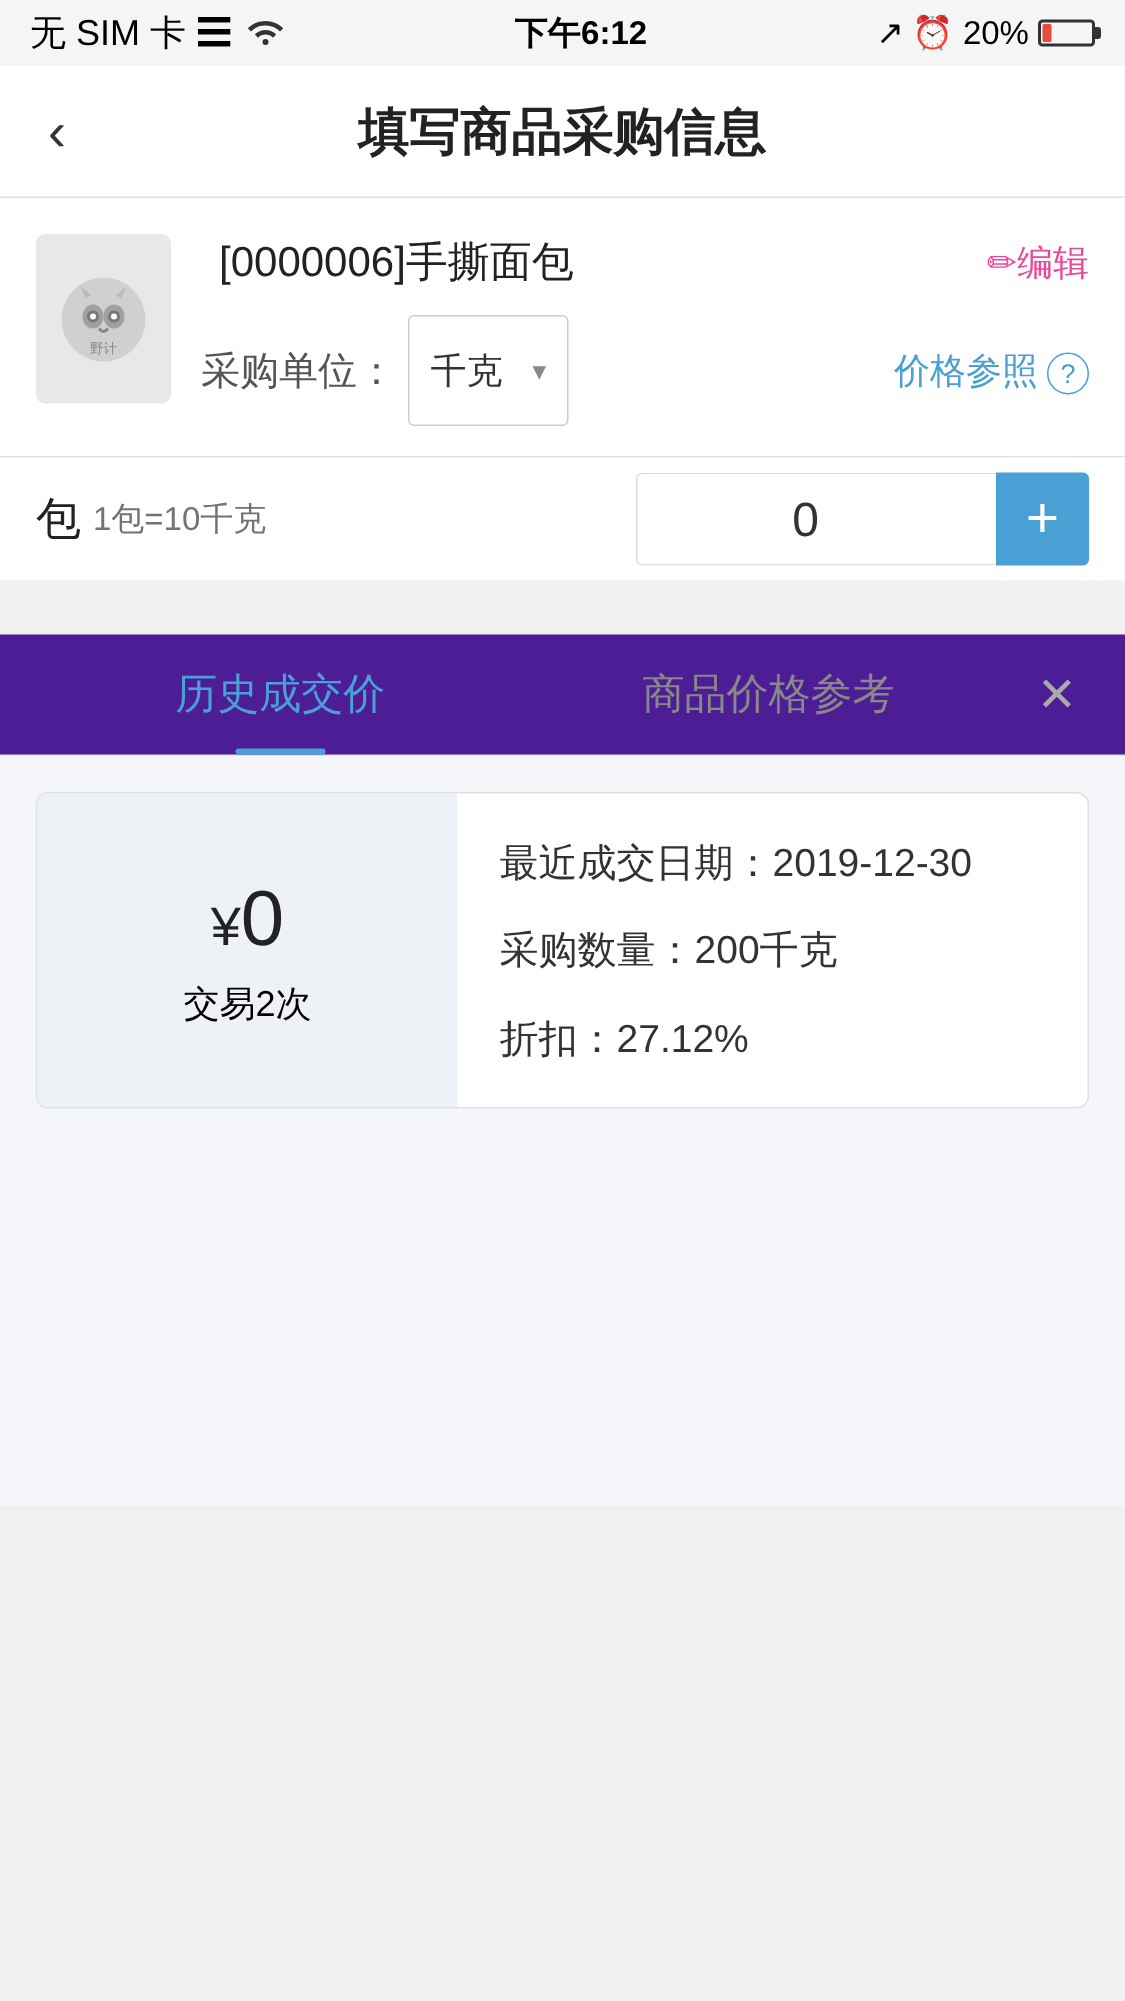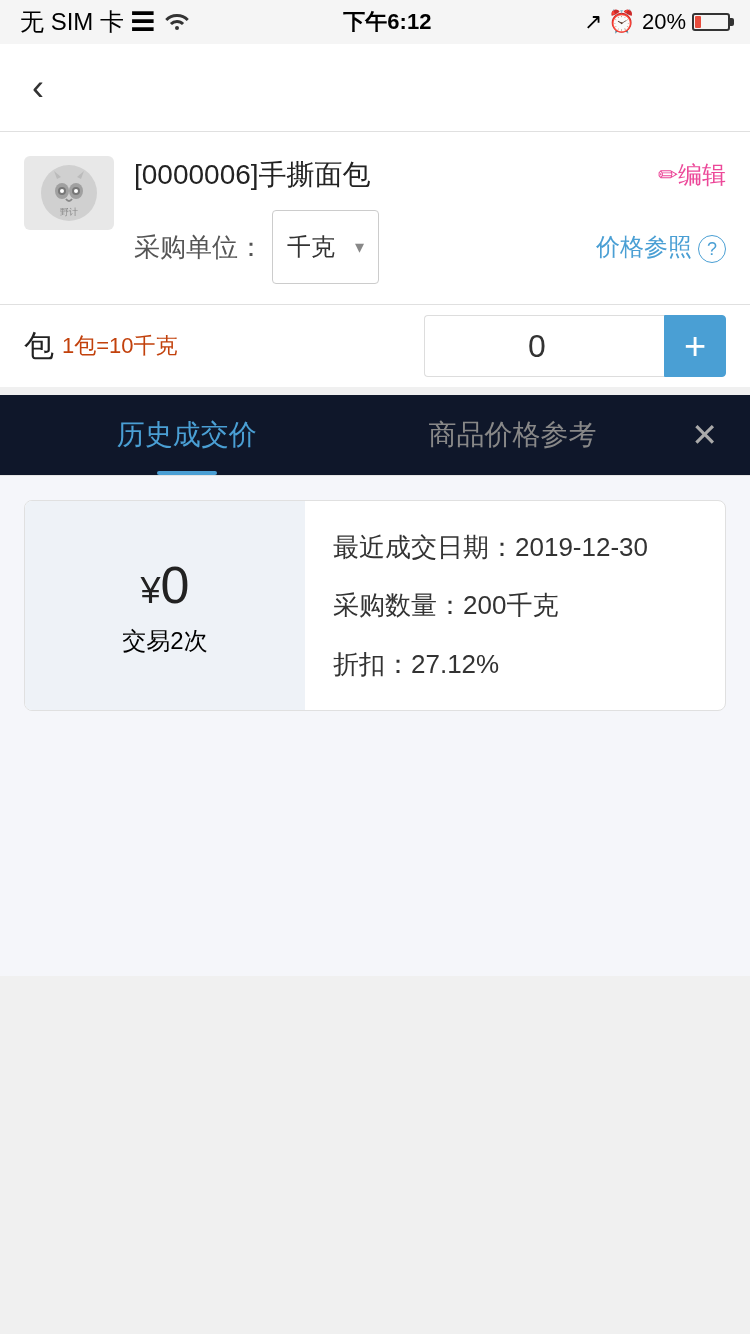--- a/index.html
+++ b/index.html
@@ -87,36 +87,37 @@
       padding: 24px 24px 20px;
       border-bottom: 1px solid #e0e0e0;
     }
     .product-header {
       display: flex;
       align-items: flex-start;
       gap: 20px;
     }
     .product-thumb {
       width: 90px;
-      height: 74px;
+      height: 113px;
       background: #e8e8e8;
       border-radius: 6px;
       display: flex;
       align-items: center;
       justify-content: center;
       flex-shrink: 0;
     }
     .product-info {
       flex: 1;
     }
     .product-name-row {
       display: flex;
       align-items: center;
       justify-content: space-between;
       margin-bottom: 16px;
+      margin-left: 12px;
     }
     .product-name {
       font-size: 28px;
       color: #222;
       font-weight: 500;
     }
     .edit-link {
       font-size: 24px;
       color: #ec4899;
       display: flex;
@@ -177,21 +178,21 @@
       height: 90px;
       border-bottom: 8px solid #f0f0f0;
     }
     .qty-label {
       font-size: 30px;
       color: #222;
       font-weight: 500;
     }
     .qty-sublabel {
       font-size: 22px;
-      color: #c2410c;
+      color: #737373;
       margin-left: 8px;
     }
     .qty-controls {
       margin-left: auto;
       display: flex;
       align-items: center;
     }
     .qty-input {
       width: 240px;
       height: 62px;
@@ -213,22 +214,23 @@
       display: flex;
       align-items: center;
       justify-content: center;
       cursor: pointer;
       border-radius: 0 4px 4px 0;
       border: 1px solid #4a9fd4;
     }
 
     
     .tabs-section {
-      background: #0f172a;
+      background: #4c1d95;
       border-bottom: 1px solid #e5e5e5;
+      margin-top: 28px;
     }
     .tabs-header {
       display: flex;
       align-items: center;
       padding: 0 24px;
       height: 80px;
       position: relative;
     }
     .tab-item {
       flex: 1;
@@ -333,20 +335,21 @@
     <span>⏰</span>
     <span>20%</span>
     <div class="battery">
       <div class="battery-fill"></div>
     </div>
   </div>
 </div>
 
 <div class="nav-bar">
   <span class="back-btn">‹</span>
+  <span class="nav-title">填写商品采购信息</span>
 </div>
 
 <div class="product-section">
   <div class="product-header">
     <div class="product-thumb">
 
       <svg width="60" height="60" viewBox="0 0 60 60">
         <circle cx="30" cy="30" r="28" fill="#d0d0d0"></circle>
 
         <ellipse cx="23" cy="28" rx="7" ry="8" fill="#a0a0a0"></ellipse>

